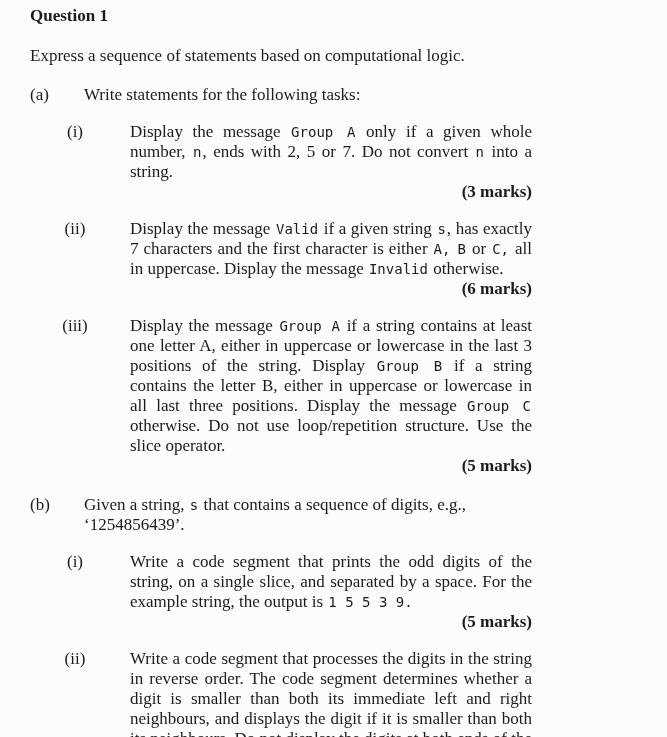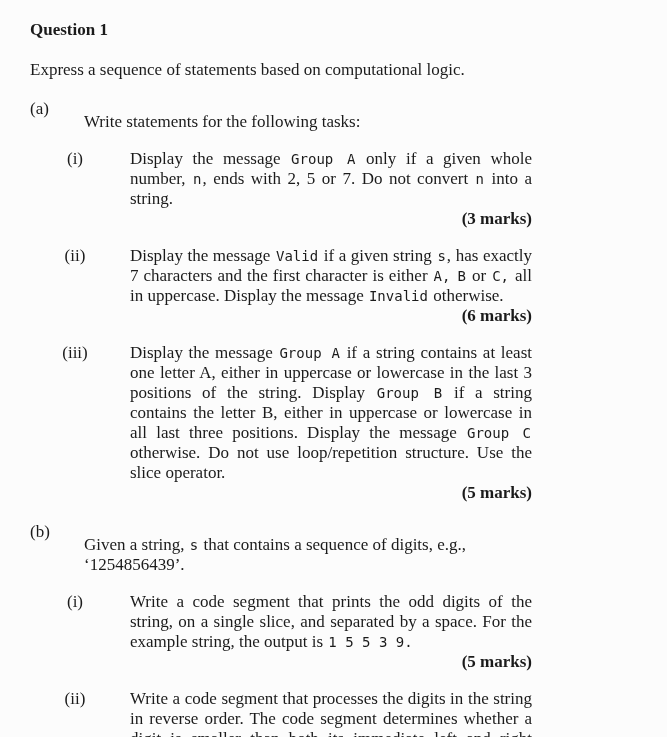--- a/index.html
+++ b/index.html
@@ -4,37 +4,37 @@
 <style>
   html, body { margin: 0; padding: 0; }
   body {
     width: 667px; height: 737px;
     background: #fcfcfc;
     overflow: hidden;
   }
   .page {
     box-sizing: border-box;
     width: 562px; height: 737px;
-    padding: 20px 30px 0 30px;
+    padding: 6px 30px 0 30px;
     font-family: "Liberation Serif", serif;
     font-size: 17px;
     line-height: 20px;
     color: #1b1b1b;
     border-radius: 29px;
   }
   .title {
     margin: 0;
     font-size: 17px;
     font-weight: 700;
   }
   .intro { margin: 20px 0 3px 0; }
   .part { margin-top: 19px; }
   .part-head { display: flex; }
   .part-label { flex: none; width: 54px; }
-  .part-intro { flex: 1; margin-top: 13px; }
+  .part-intro { flex: 1; }
   .items {}
   .subitem {
     display: flex;
     margin-left: 23px;
     margin-top: 17px;
   }
   .item-label {
     flex: none;
     box-sizing: border-box;
     width: 77px;

